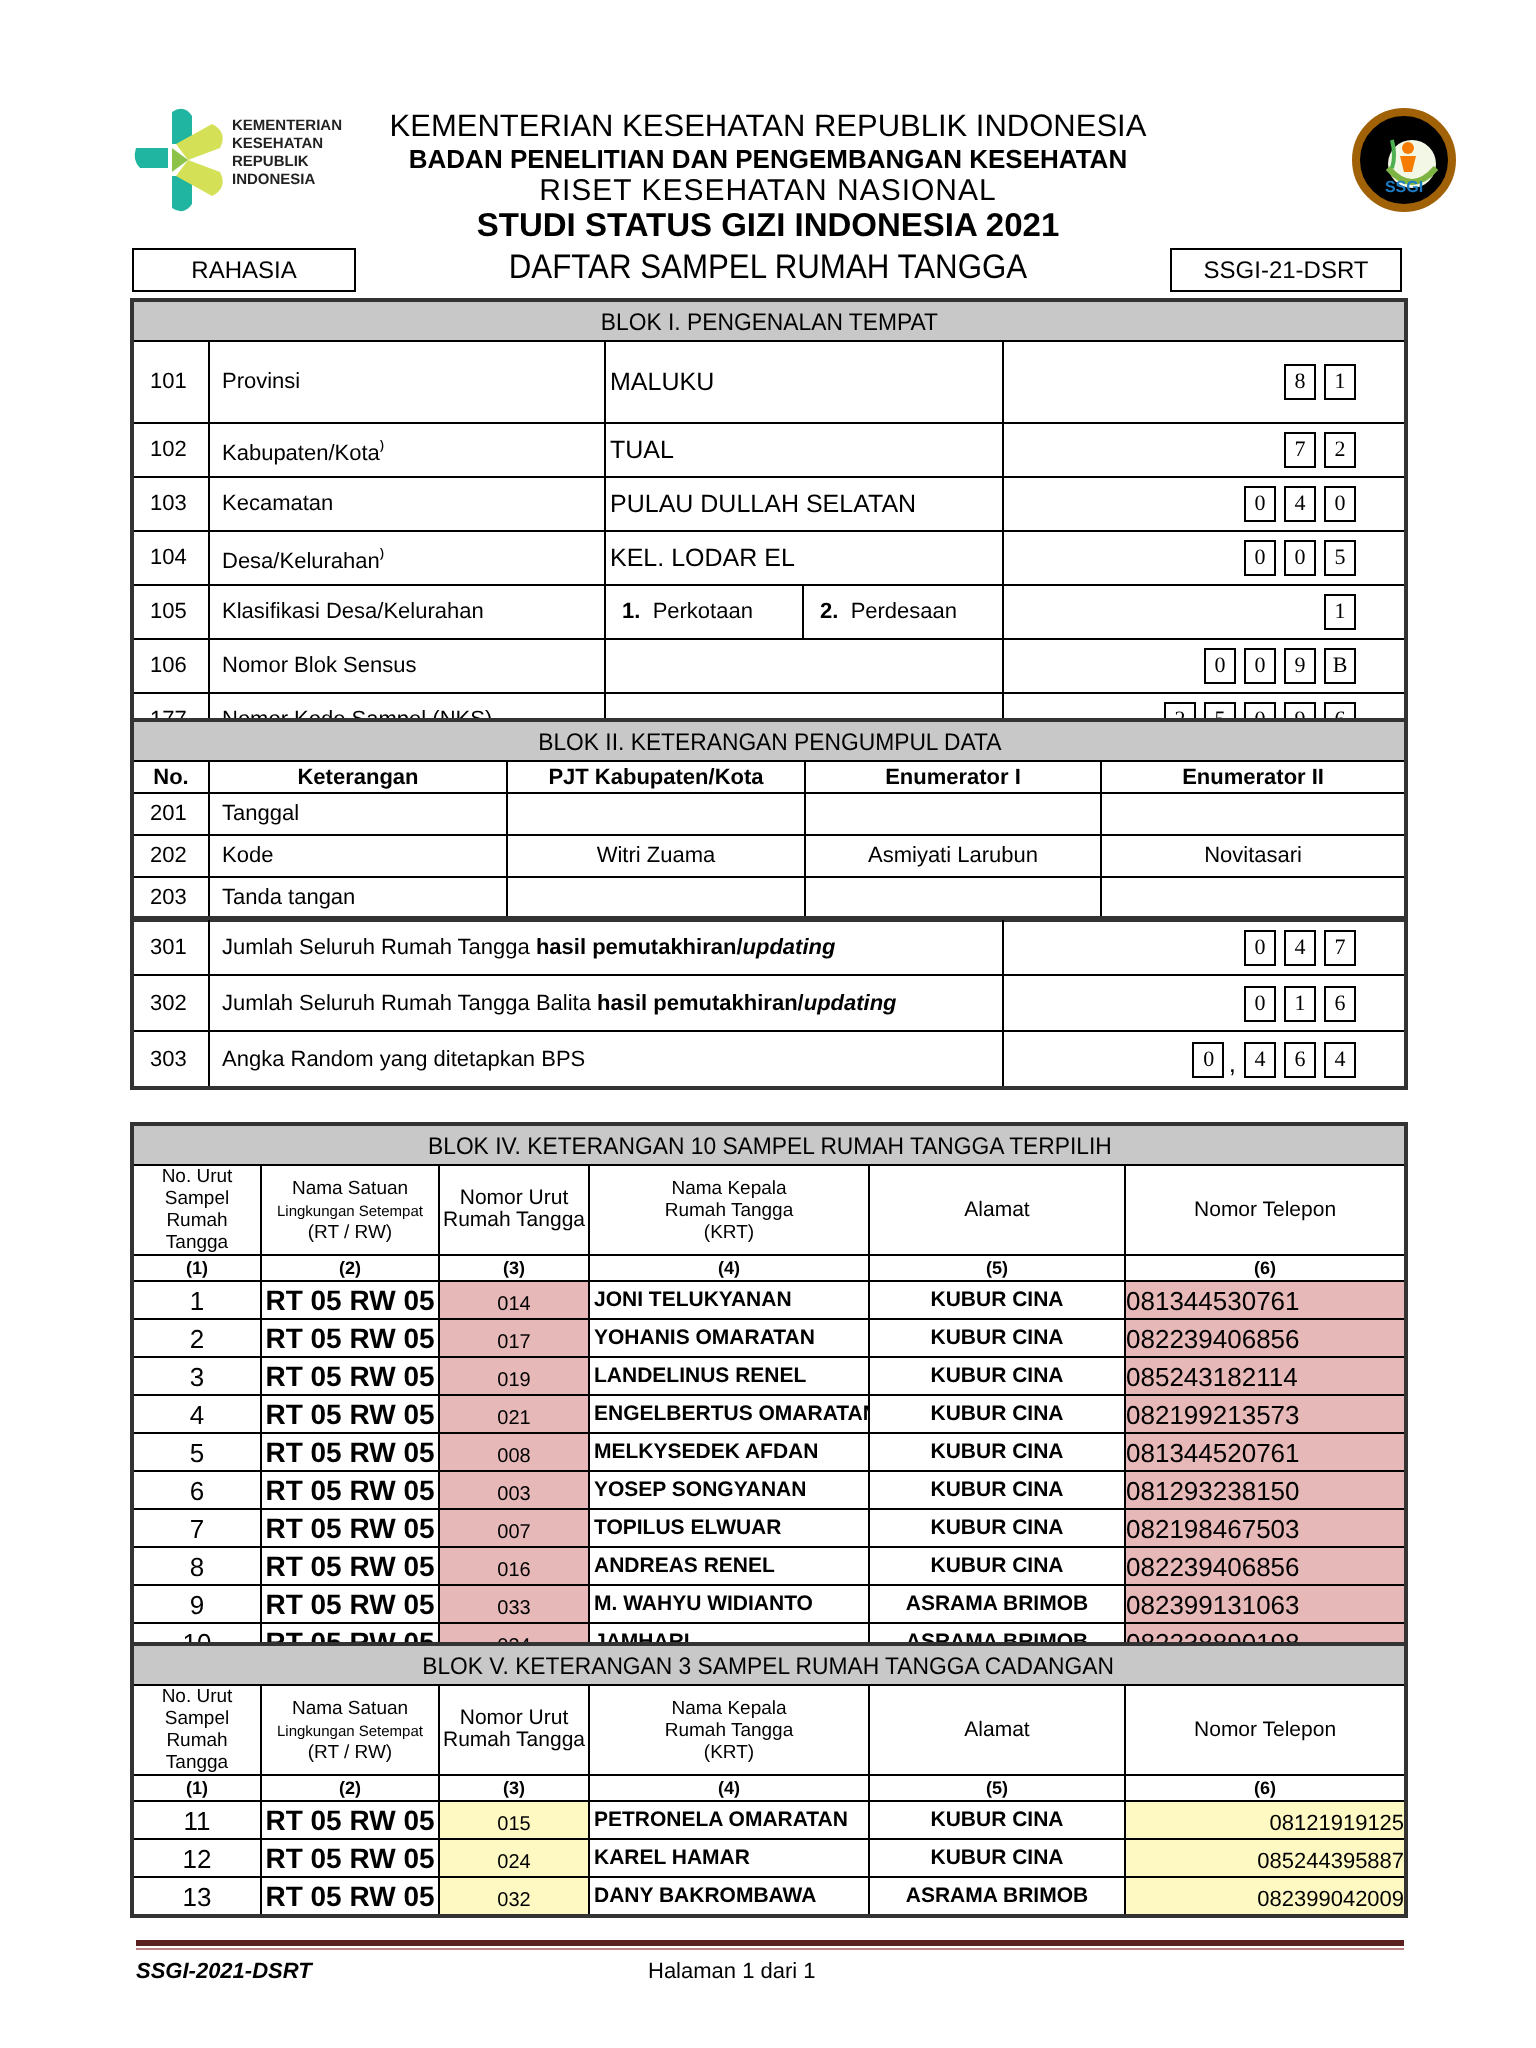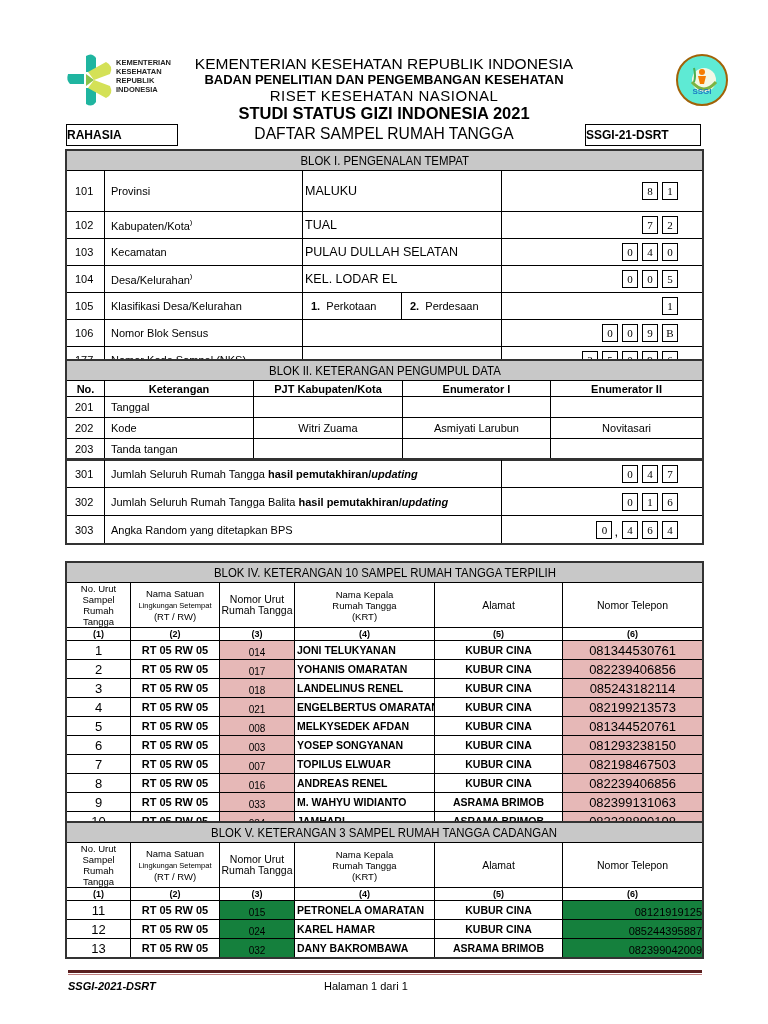--- a/index.html
+++ b/index.html
@@ -1,31 +1,31 @@
 <!DOCTYPE html>
 <html><head>
 <meta charset="utf-8">
 <style>
   * { box-sizing: border-box; margin: 0; padding: 0; }
   html, body { width: 768px; height: 1024px; background: #ffffff; overflow: hidden; }
   body { position: relative; font-family: "Liberation Sans", sans-serif; color: #000; }
 
   .logo-left { position: absolute; left: 66px; top: 52px; width: 110px; height: 56px; }
   .logo-left .kemenkes-text { position: absolute; left: 50px; top: 6px; font-size: 7.5px; font-weight: bold; line-height: 9px; color: #222; }
-  .logo-right { position: absolute; left: 676px; top: 54px; width: 52px; height: 52px; border-radius: 50%; border: 2px solid #a16207; background: #5eead4; }
+  .logo-right { position: absolute; left: 676px; top: 54px; width: 52px; height: 52px; border-radius: 50%; border: 4px solid #a16207; background: #000000; }
   .logo-right .ssgi-word { position: absolute; left: 0; right: 0; top: 31px; text-align: center; font-size: 8px; font-weight: bold; color: #1b7cc4; }
 
   .hdr { position: absolute; left: 0; width: 768px; text-align: center; white-space: nowrap; }
   .hdr1 { top: 55px; font-size: 15.5px; }
   .hdr2 { top: 72px; font-size: 13px; font-weight: bold; }
   .hdr3 { top: 87px; font-size: 15px; letter-spacing: 0.5px; }
   .hdr4 { top: 104px; font-size: 16.5px; font-weight: bold; }
   .hdr5 { top: 124px; font-size: 17px; transform: scaleX(0.92); }
 
-  .box-label { position: absolute; top: 124px; height: 22px; border: 1px solid #000; font-size: 12px; font-weight: bold; text-align: left; line-height: 20px; }
+  .box-label { position: absolute; top: 124px; height: 22px; border: 1px solid #000; font-size: 12px; font-weight: normal; text-align: center; line-height: 20px; }
   .box-rahasia { left: 66px; width: 112px; }
   .box-code { left: 585px; width: 116px; }
 
   table { position: absolute; left: 66px; width: 636px; border-collapse: collapse; table-layout: fixed; }
   td, th { border: 1px solid #000; font-size: 11px; font-weight: normal; vertical-align: middle; overflow: hidden; white-space: nowrap; }
   .outer { outline: 2px solid #333; outline-offset: -1px; }
   .blk-head { background: #c8c8c8; text-align: center; font-size: 12px; height: 20px; }
   .blk-head span { display: inline-block; transform: scaleX(0.95); }
   .num { padding-left: 8px; font-size: 11px; }
   .lbl { padding-left: 6px; font-size: 11px; }
@@ -33,27 +33,27 @@
   .boxes { text-align: right; padding-right: 24px; }
   .dbox { display: inline-block; width: 16px; height: 18px; border: 1px solid #000; margin-left: 4px; font-family: "Liberation Serif", serif; font-size: 11px; line-height: 16px; text-align: center; vertical-align: middle; }
   .comma { display: inline-block; font-size: 13px; margin-left: 2px; vertical-align: bottom; }
   .c { text-align: center; }
   .colhdr td { font-weight: bold; text-align: center; font-size: 11px; height: 16px; }
   .hdr-cell { text-align: center; font-size: 9.5px; line-height: 11px; white-space: normal; }
   .hdr-cell .tiny { font-size: 7.5px; }
   .idx td { text-align: center; font-size: 9px; font-weight: bold; height: 13px; line-height: 11px; }
   .rrow td { height: 19px; }
   .rno { text-align: center; font-size: 13px; font-family: "Liberation Sans Narrow", "Liberation Sans", sans-serif; }
-  .rtrw { text-align: center; font-weight: bold; font-size: 11px; }
+  .rtrw { text-align: center; font-weight: bold; font-size: 14px; }
   .pink { background: #e6b8b7; }
-  .yellow { background: #15803d; margin-left: 48px; }
+  .yellow { background: #fef9c3; margin-left: 48px; }
   .hh { text-align: center; font-size: 10px; padding-top: 4px; }
   .krt { font-weight: bold; font-size: 10.5px; padding-left: 2px; }
   .alamat { text-align: center; font-weight: bold; font-size: 10.5px; }
-  .tel { text-align: center; font-size: 13px; }
+  .tel { font-size: 13px; }
   .tel-mono { text-align: right; font-family: Liberation Sans, sans-serif; font-size: 11px; padding-top: 3px; }
 
   .footer-line1 { position: absolute; left: 68px; top: 970px; width: 634px; height: 3px; background: #5a1f1f; }
   .footer-line2 { position: absolute; left: 68px; top: 974px; width: 634px; height: 1px; background: #c08080; }
   .footer-left { position: absolute; left: 68px; top: 980px; font-size: 11px; font-weight: bold; font-style: italic; }
   .footer-center { position: absolute; left: 324px; top: 980px; font-size: 11px; }
 </style>
 </head>
 <body>
 
@@ -261,21 +261,21 @@
         <td class="rno">2</td>
         <td class="rtrw">RT 05 RW 05</td>
         <td class="hh pink">017</td>
         <td class="krt">YOHANIS OMARATAN</td>
         <td class="alamat">KUBUR CINA</td>
         <td class="tel pink">082239406856</td>
       </tr>
       <tr class="rrow">
         <td class="rno">3</td>
         <td class="rtrw">RT 05 RW 05</td>
-        <td class="hh pink">018</td>
+        <td class="hh pink">019</td>
         <td class="krt">LANDELINUS RENEL</td>
         <td class="alamat">KUBUR CINA</td>
         <td class="tel pink">085243182114</td>
       </tr>
       <tr class="rrow">
         <td class="rno">4</td>
         <td class="rtrw">RT 05 RW 05</td>
         <td class="hh pink">021</td>
         <td class="krt">ENGELBERTUS OMARATAN</td>
         <td class="alamat">KUBUR CINA</td>

